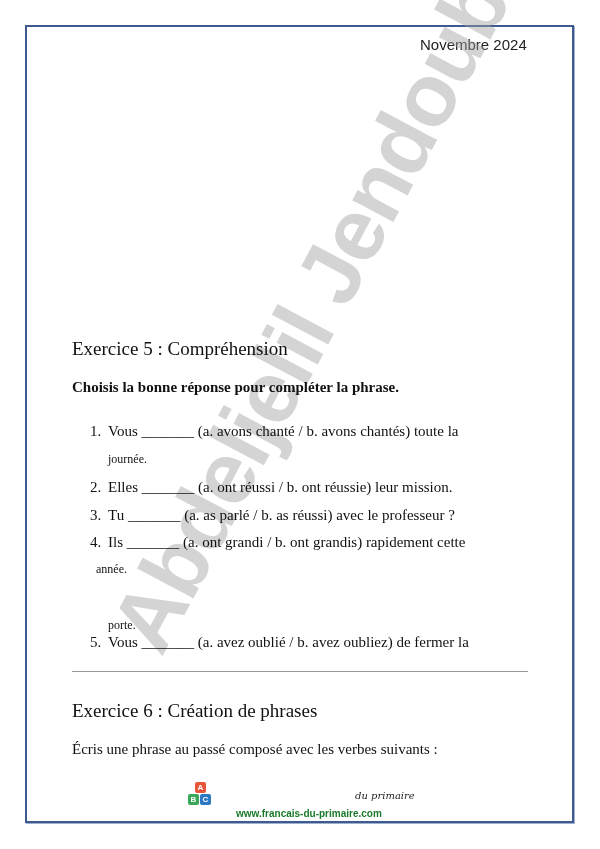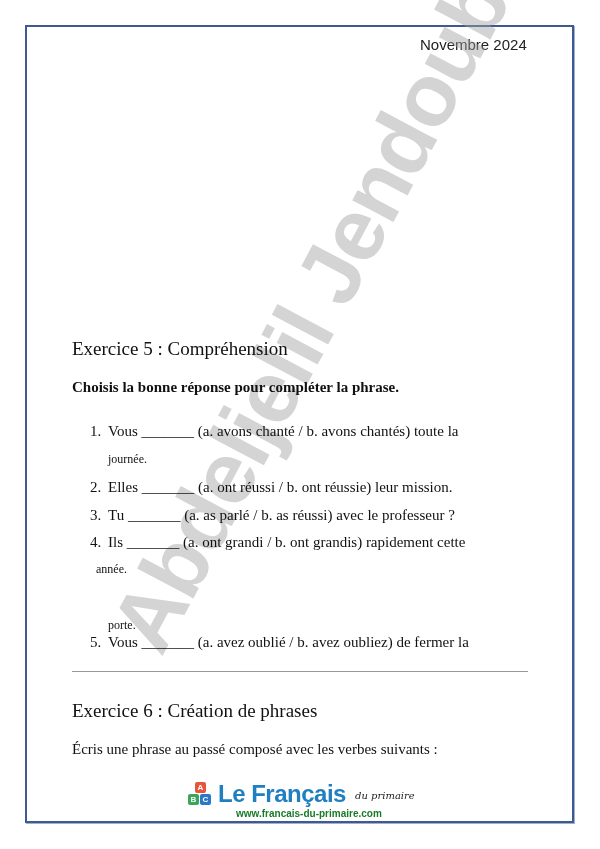--- a/index.html
+++ b/index.html
@@ -79,16 +79,15 @@
 </div>
 
 <div class="rule"></div>
 
 <div class="logo">
   <div class="blocks">
     <div class="blk" style="left:7px; top:0; background:#e9553a;">A</div>
     <div class="blk" style="left:0; top:12px; background:#3aa65a;">B</div>
     <div class="blk" style="left:12px; top:12px; background:#2b78c5;">C</div>
   </div>
-  <div class="logo-title">Le Français</div>
   <div class="logo-sub">du primaire</div>
   <div class="logo-url">www.francais-du-primaire.com</div>
 </div>
 
 </body></html>

